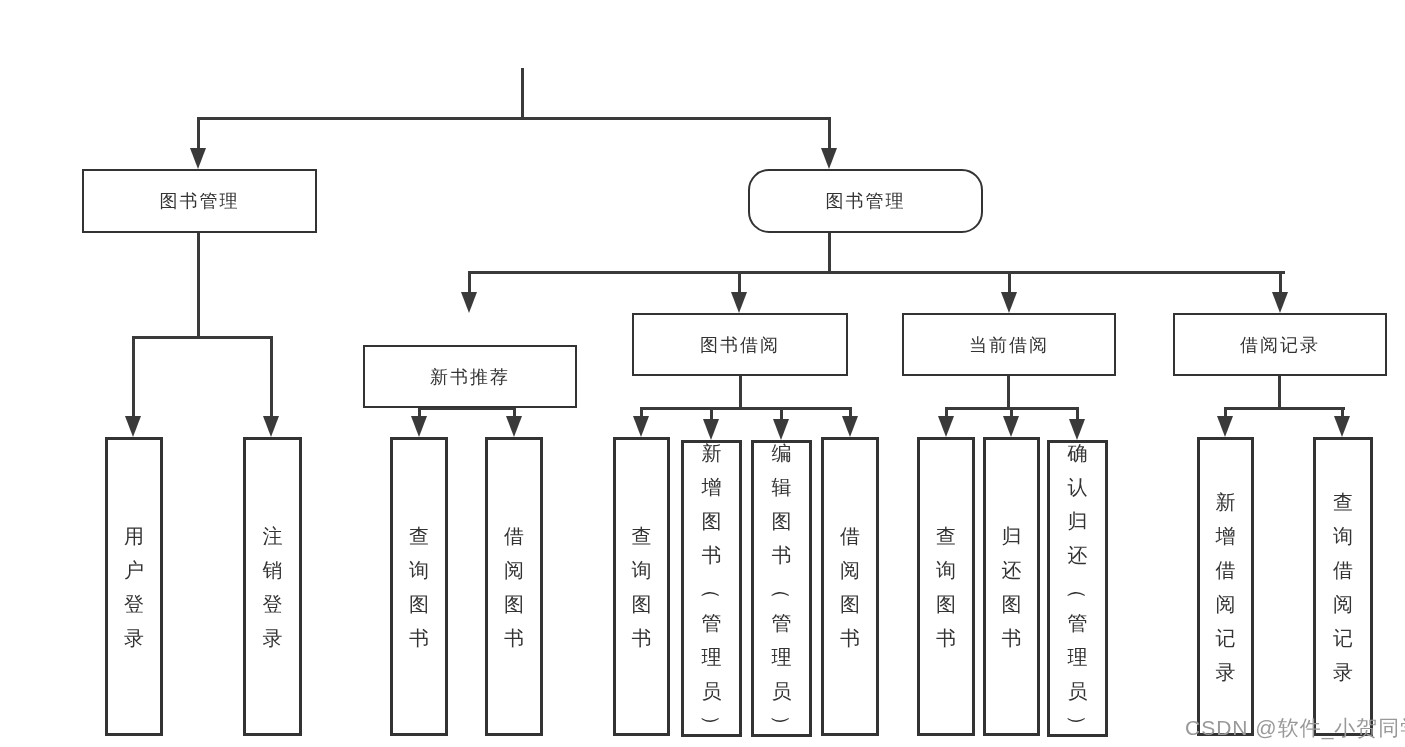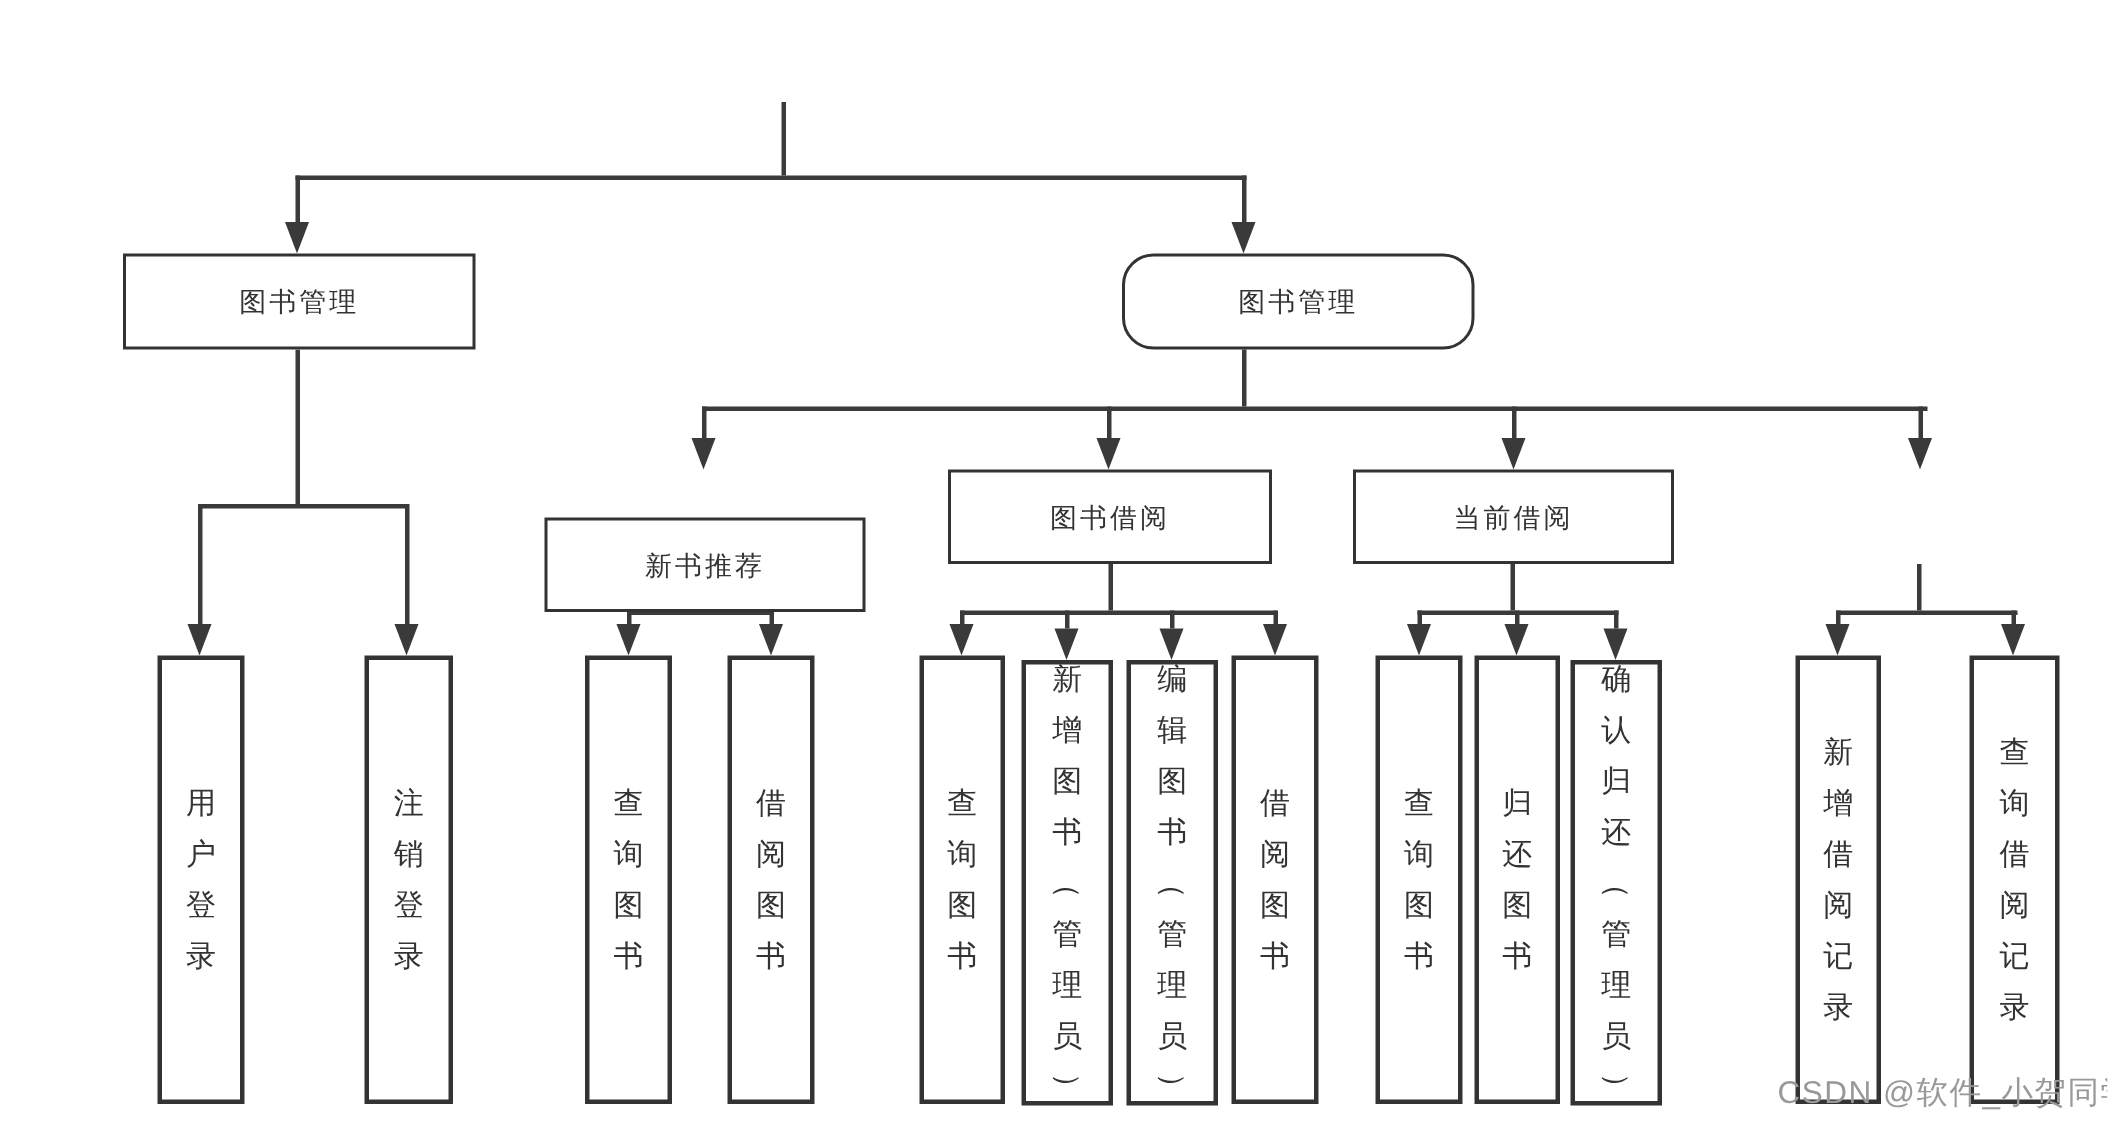--- a/index.html
+++ b/index.html
@@ -69,20 +69,23 @@
   <div class="arrow" style="left:1279px;top:271px;height:21px;"></div>
 
   <div class="box" style="left:363px;top:313px;width:210px;height:59px;margin-top:32px;">
     <span>新书推荐</span>
   </div>
   <div class="box" style="left:902px;top:313px;width:210px;height:59px;">
     <span>当前借阅</span>
   </div>
   <div class="box" style="left:632px;top:313px;width:212px;height:59px;">
     <span>图书借阅</span>
+  </div>
+  <div class="box" style="left:1173px;top:313px;width:210px;height:59px;">
+    <span>借阅记录</span>
   </div>
 
   <div class="vline" style="left:468px;top:376px;height:31px;"></div>
   <div class="hline" style="left:418px;top:407px;width:98px;"></div>
   <div class="arrow" style="left:418px;top:407px;height:9px;"></div>
   <div class="arrow" style="left:513px;top:407px;height:9px;"></div>
 
   <div class="vline" style="left:739px;top:376px;height:31px;"></div>
   <div class="hline" style="left:640px;top:407px;width:211px;"></div>
   <div class="arrow" style="left:640px;top:407px;height:9px;"></div>

